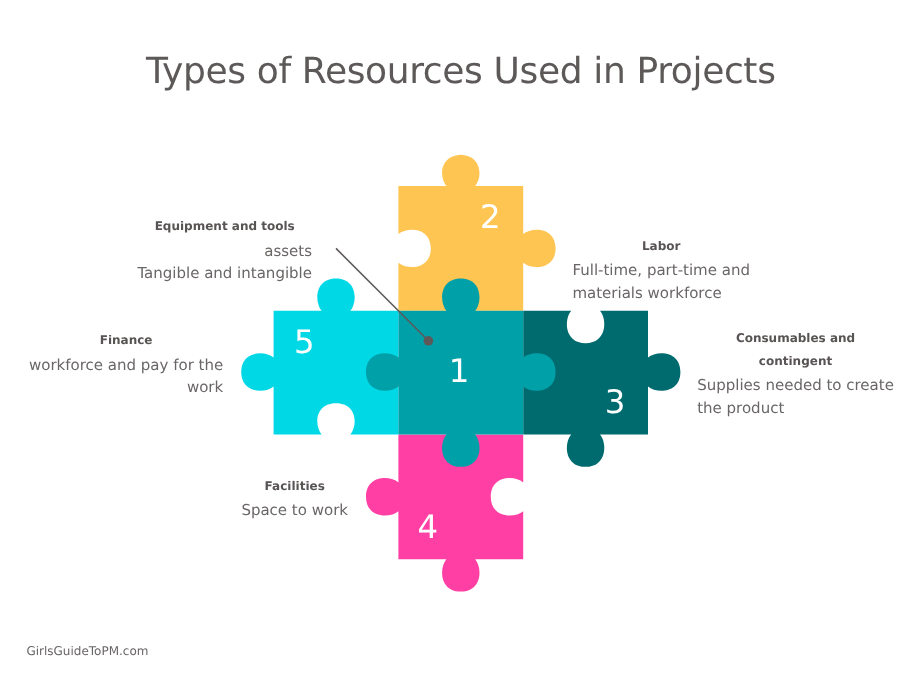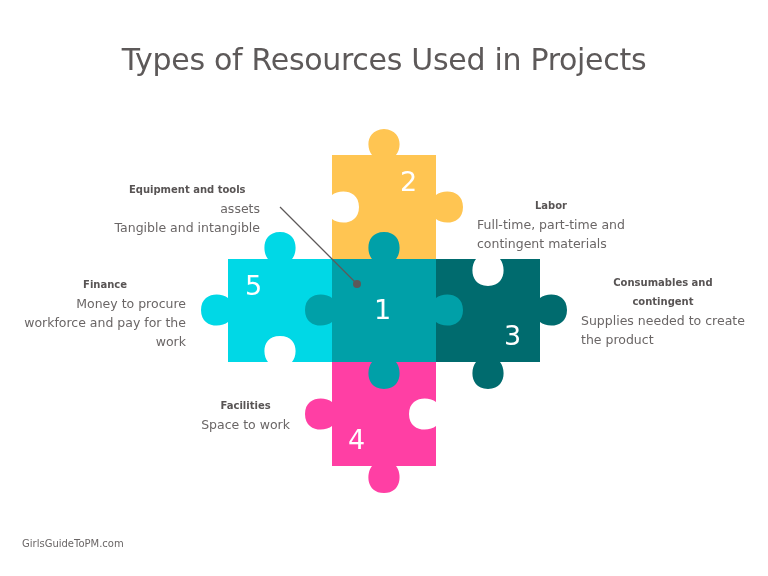--- a/index.html
+++ b/index.html
@@ -58,33 +58,32 @@
 
 <div class="label right-align" style="right:508px;top:180px;">
   <div class="head">Equipment and tools</div>
   <div>assets</div>
   <div>Tangible and intangible</div>
 </div>
 
 <div class="label" style="left:477px;top:180px;margin-top:16px;">
   <div class="head">Labor</div>
   <div>Full-time, part-time and</div>
-  <div>contingent materials</div>
+  <div>materials workforce</div>
 </div>
 
 <div class="label" style="left:581px;top:273px;">
   <div class="head">Consumables and</div>
   <div class="head">contingent</div>
   <div>Supplies needed to create</div>
   <div>the product</div>
 </div>
 
 <div class="label right-align" style="right:582px;top:275px;">
   <div class="head">Finance</div>
-  <div>Money to procure</div>
   <div>workforce and pay for the</div>
   <div>work</div>
 </div>
 
 <div class="label right-align" style="right:478px;top:396px;">
   <div class="head">Facilities</div>
   <div>Space to work</div>
 </div>
 
 <div class="footer">GirlsGuideToPM.com</div>

